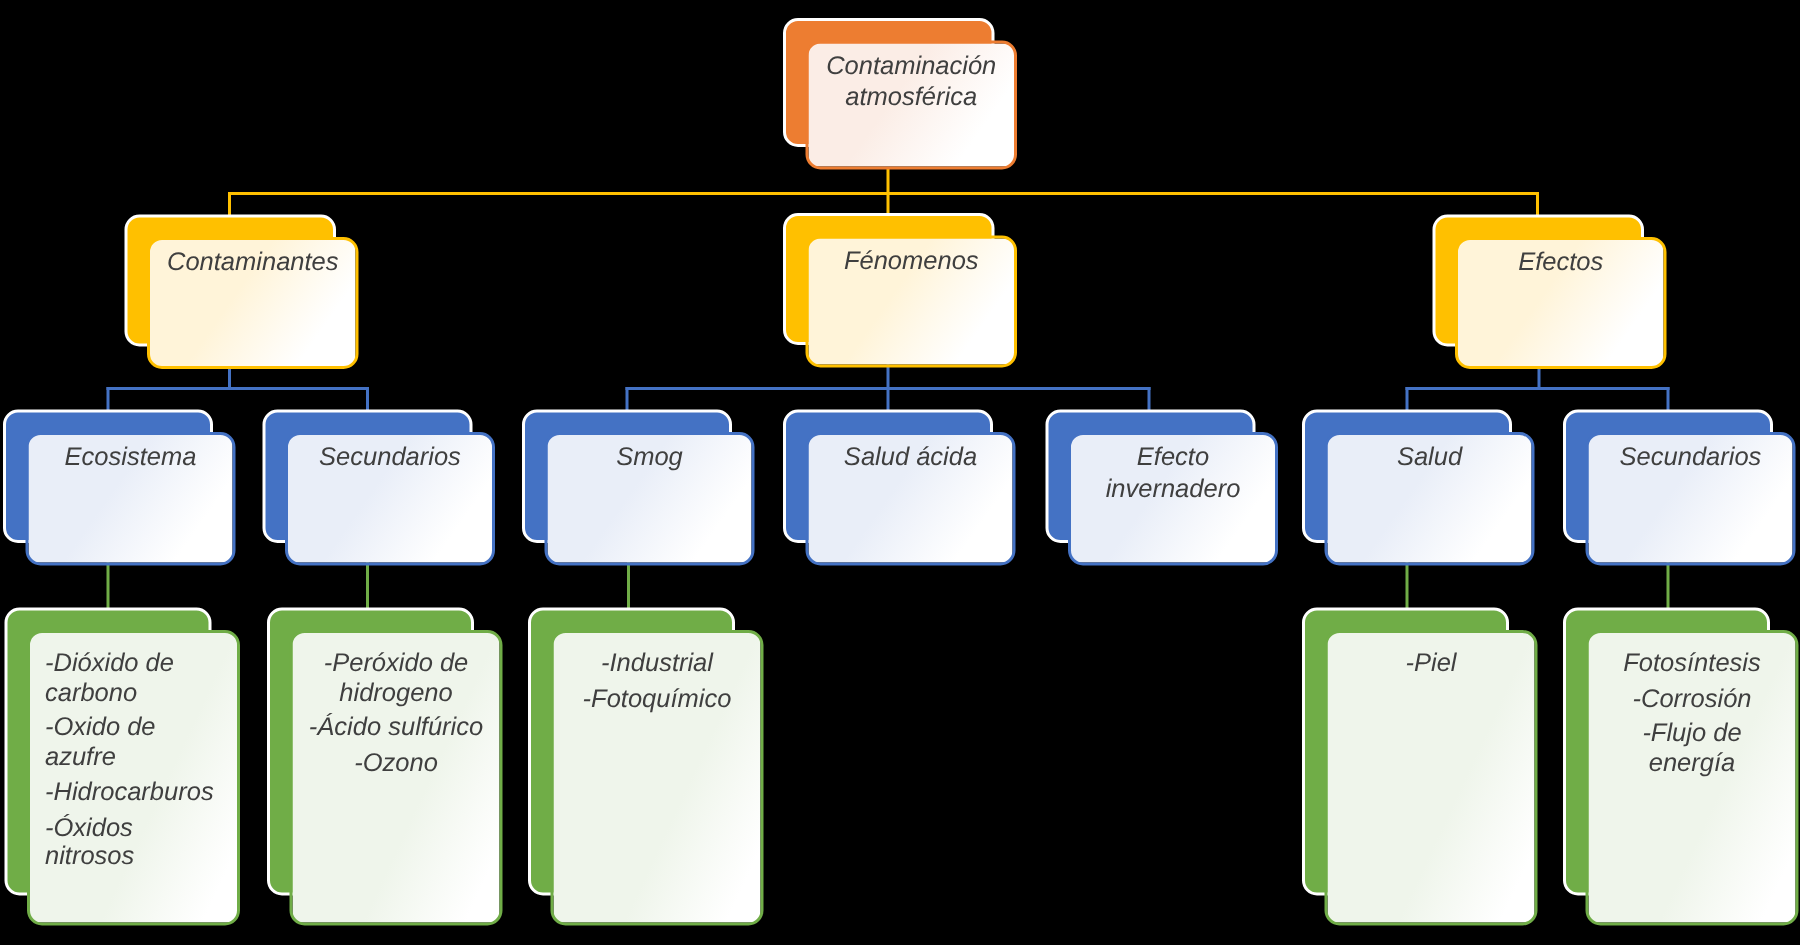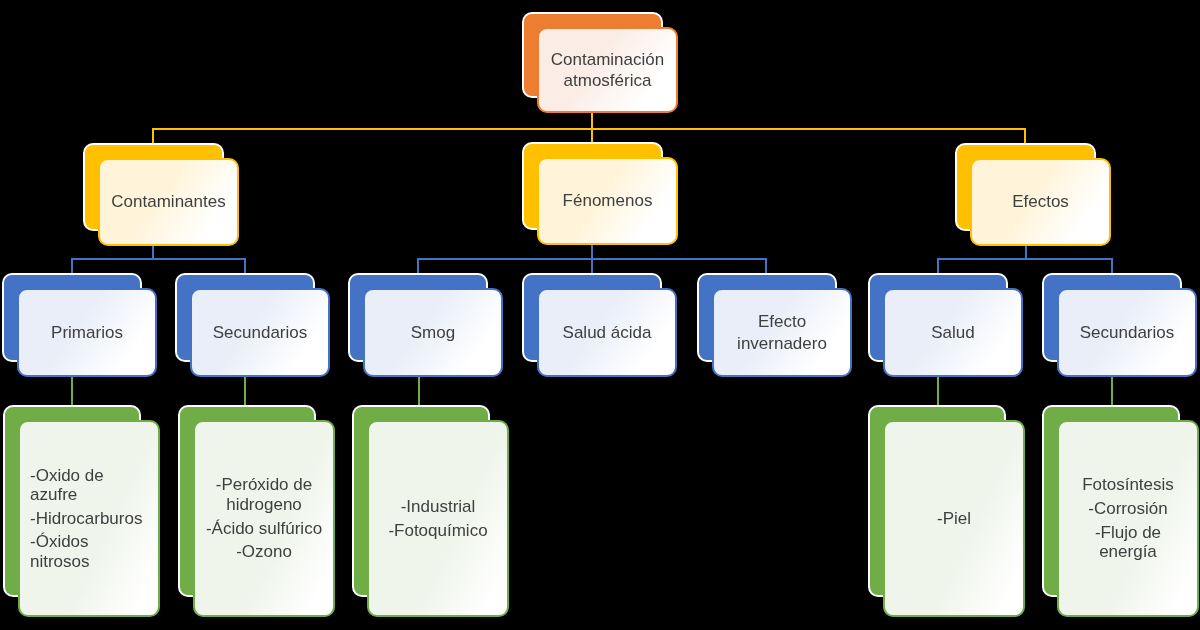--- a/index.html
+++ b/index.html
@@ -8,23 +8,23 @@
     font-family:"Liberation Sans", sans-serif;color:var(--text,#3F3F3F);
   }
   .node{position:absolute;z-index:2;}
   .back{
     position:absolute;left:0;top:0;box-sizing:border-box;
     border:2px solid #fff;border-radius:10px;
   }
   .front{
     position:absolute;left:15px;top:15px;box-sizing:border-box;
     border:2px solid #000;border-radius:10px;
-    display:flex;flex-direction:column;justify-content:center;
+    display:flex;flex-direction:column;
     text-align:center;padding:4px 10px;
-    font-size:17px;line-height:1.25;color:var(--text,#3F3F3F);
+    font-size:17px;line-height:1.25;color:var(--text,#3F3F3F);font-style:italic;
   }
   
   .lvl1 .back,.lvl1 .front{width:141px;height:86px;}
   .lvl2 .back,.lvl2 .front{width:141px;height:88px;}
   .lvl3 .back,.lvl3 .front{width:140px;height:89px;}
   .lvl4 .back{width:138px;height:192px;}
   .lvl4 .front{width:142px;height:197px;padding:6px 10px;}
   
   .orange .back{background:var(--orange,#ED7D31);}
   .orange .front{border-color:var(--orange,#ED7D31);
@@ -106,21 +106,21 @@
   <div class="node lvl2 gold" style="left:955px;top:143px">
     <div class="back"></div>
     <div class="front">
       <span>Efectos</span>
     </div>
   </div>
 
   <div class="node lvl3 blue" style="left:2px;top:273px">
     <div class="back"></div>
     <div class="front">
-      <span>Primarios</span>
+      <span>Ecosistema</span>
     </div>
   </div>
   <div class="node lvl3 blue" style="left:175px;top:273px">
     <div class="back"></div>
     <div class="front">
       <span>Secundarios</span>
     </div>
   </div>
   <div class="node lvl3 blue" style="left:348px;top:273px">
     <div class="back"></div>
@@ -150,20 +150,21 @@
     <div class="back"></div>
     <div class="front">
       <span>Secundarios</span>
     </div>
   </div>
 
   <div class="node lvl4 green" style="left:3px;top:405px">
     <div class="back"></div>
     <div class="front align-left">
       <div class="items">
+        <p>-Dióxido de carbono</p>
         <p>-Oxido de azufre</p>
         <p>-Hidrocarburos</p>
         <p>-Óxidos nitrosos</p>
       </div>
     </div>
   </div>
   <div class="node lvl4 green" style="left:178px;top:405px">
     <div class="back"></div>
     <div class="front">
       <div class="items">

